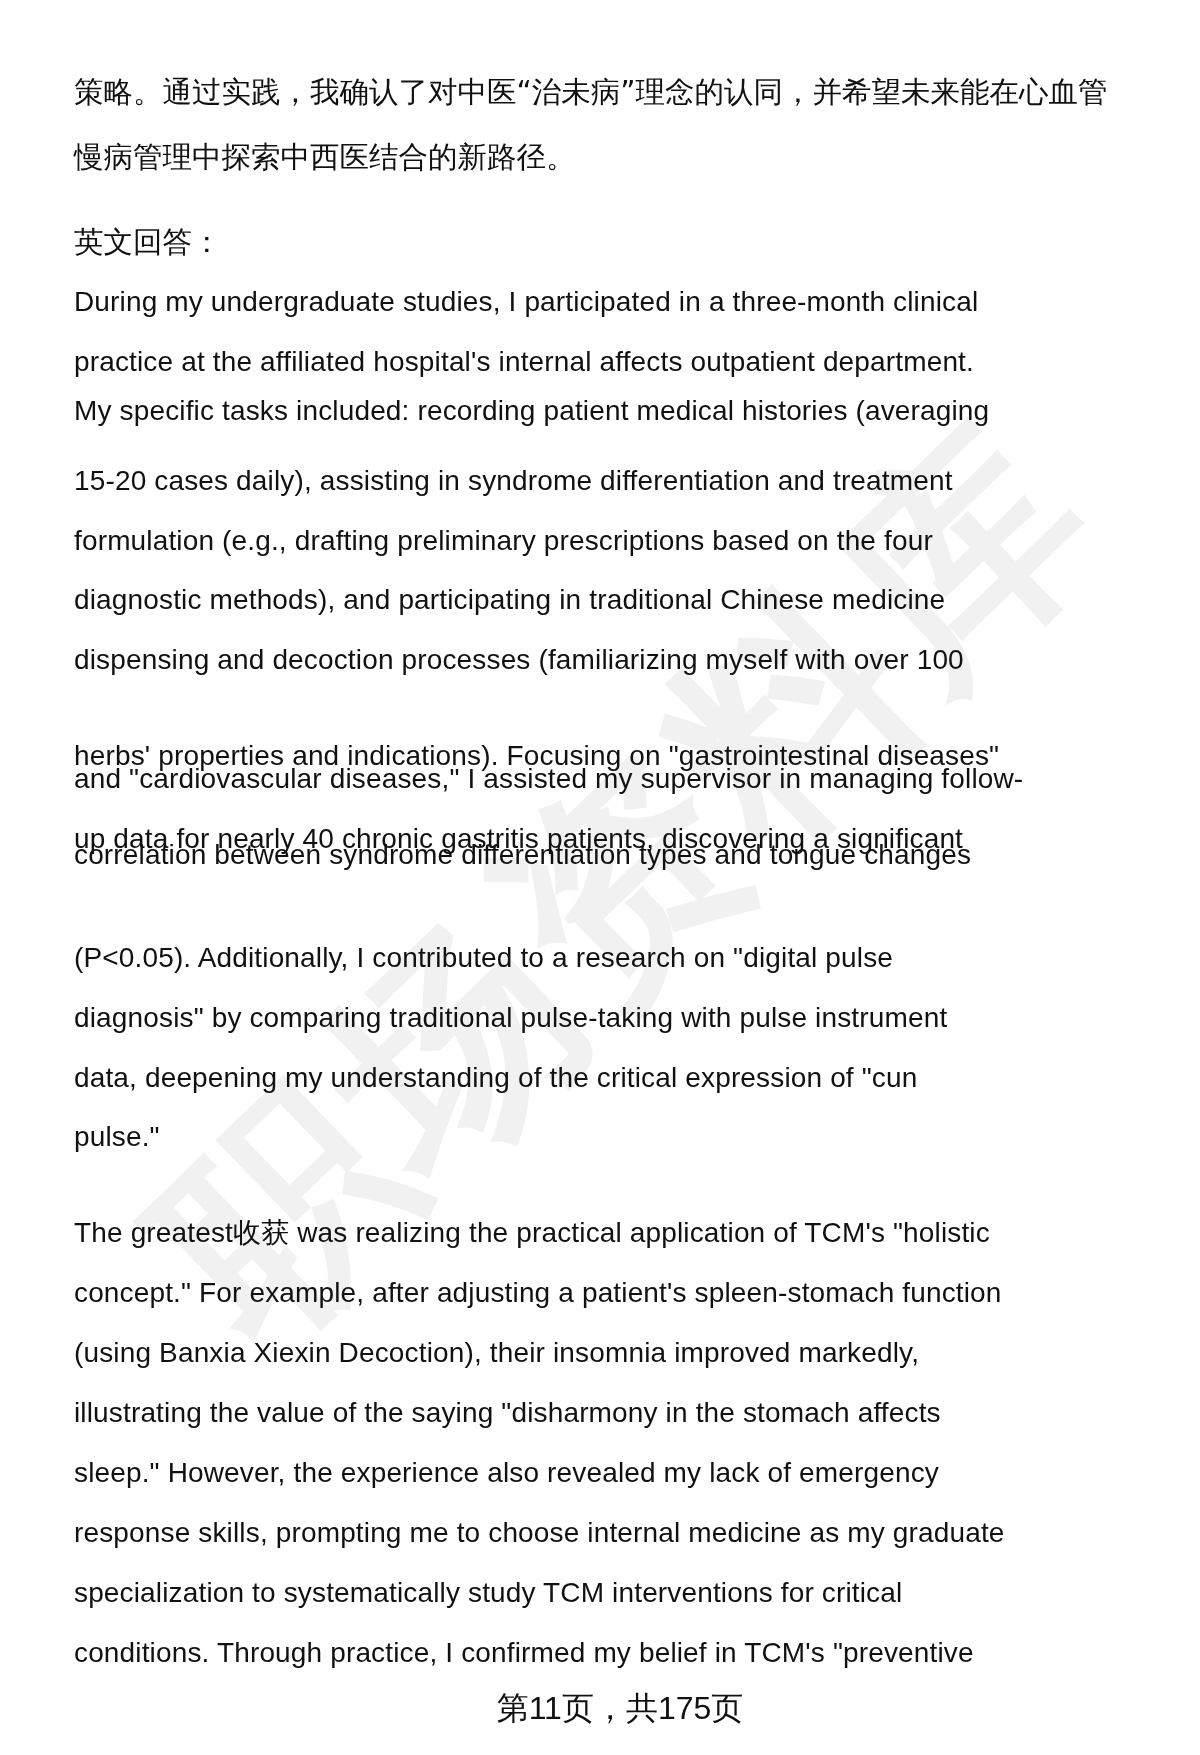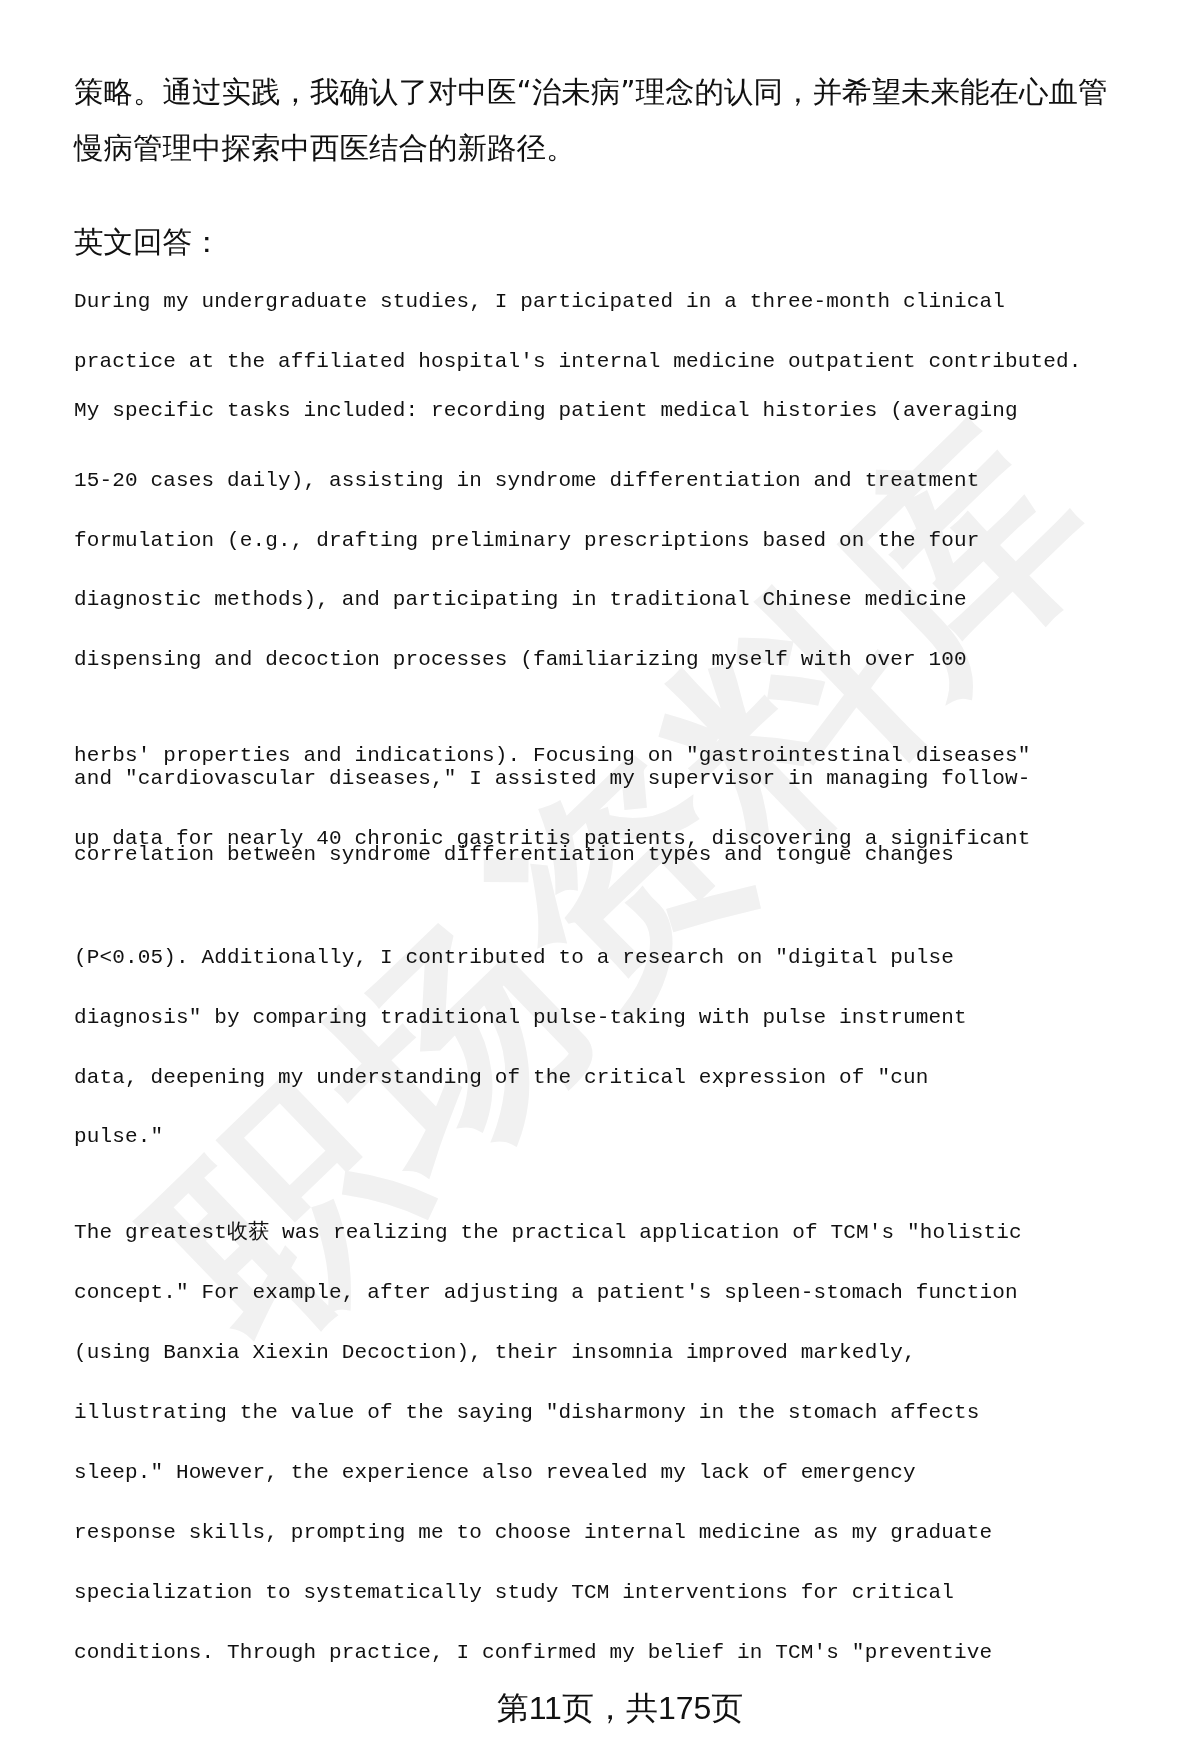--- a/index.html
+++ b/index.html
@@ -33,22 +33,22 @@
     position: absolute;
     left: 74px;
     font-size: 29px;
     line-height: 40px;
     height: 40px;
     white-space: nowrap;
     z-index: 1;
     transform: translateY(-50%);
   }
   .line.en {
-    font-family: Liberation Mono, monospace;
-    font-size: 21px;
+    font-family: Liberation Sans, sans-serif;
+    font-size: 28px;
     letter-spacing: 0.15px;
   }
   .line.cn {
     font-size: 29.5px;
   }
   .footer {
     position: absolute;
     left: 0;
     width: 1240px;
     top: 1708px;
@@ -62,27 +62,27 @@
   }
 </style>
 </head>
 <body>
 
 <div class="watermark">职场资料库</div>
 
 <div>
 
   <div class="line cn" style="top:92px">策略。通过实践，我确认了对中医“治未病”理念的认同，并希望未来能在心血管</div>
-  <div class="line cn" style="top:148px">慢病管理中探索中西医结合的新路径。</div>
+  <div class="line cn" style="top:157px">慢病管理中探索中西医结合的新路径。</div>
 
   <div class="line cn" style="top:242px">英文回答：</div>
 
   <div>
     <div class="line en" style="top:302px">During my undergraduate studies, I participated in a three-month clinical</div>
-    <div class="line en" style="top:362px">practice at the affiliated hospital's internal medicine outpatient contributed.</div>
+    <div class="line en" style="top:362px">practice at the affiliated hospital's internal affects outpatient department.</div>
     <div class="line en" style="top:411px">My specific tasks included: recording patient medical histories (averaging</div>
     <div class="line en" style="top:481px">15-20 cases daily), assisting in syndrome differentiation and treatment</div>
     <div class="line en" style="top:541px">formulation (e.g., drafting preliminary prescriptions based on the four</div>
     <div class="line en" style="top:600px">diagnostic methods), and participating in traditional Chinese medicine</div>
     <div class="line en" style="top:660px">dispensing and decoction processes (familiarizing myself with over 100</div>
     <div class="line en" style="top:756px">herbs' properties and indications). Focusing on "gastrointestinal diseases"</div>
     <div class="line en" style="top:779px">and "cardiovascular diseases," I assisted my supervisor in managing follow-</div>
     <div class="line en" style="top:839px">up data for nearly 40 chronic gastritis patients, discovering a significant</div>
     <div class="line en" style="top:855px">correlation between syndrome differentiation types and tongue changes</div>
     <div class="line en" style="top:958px">(P&lt;0.05). Additionally, I contributed to a research on "digital pulse</div>

